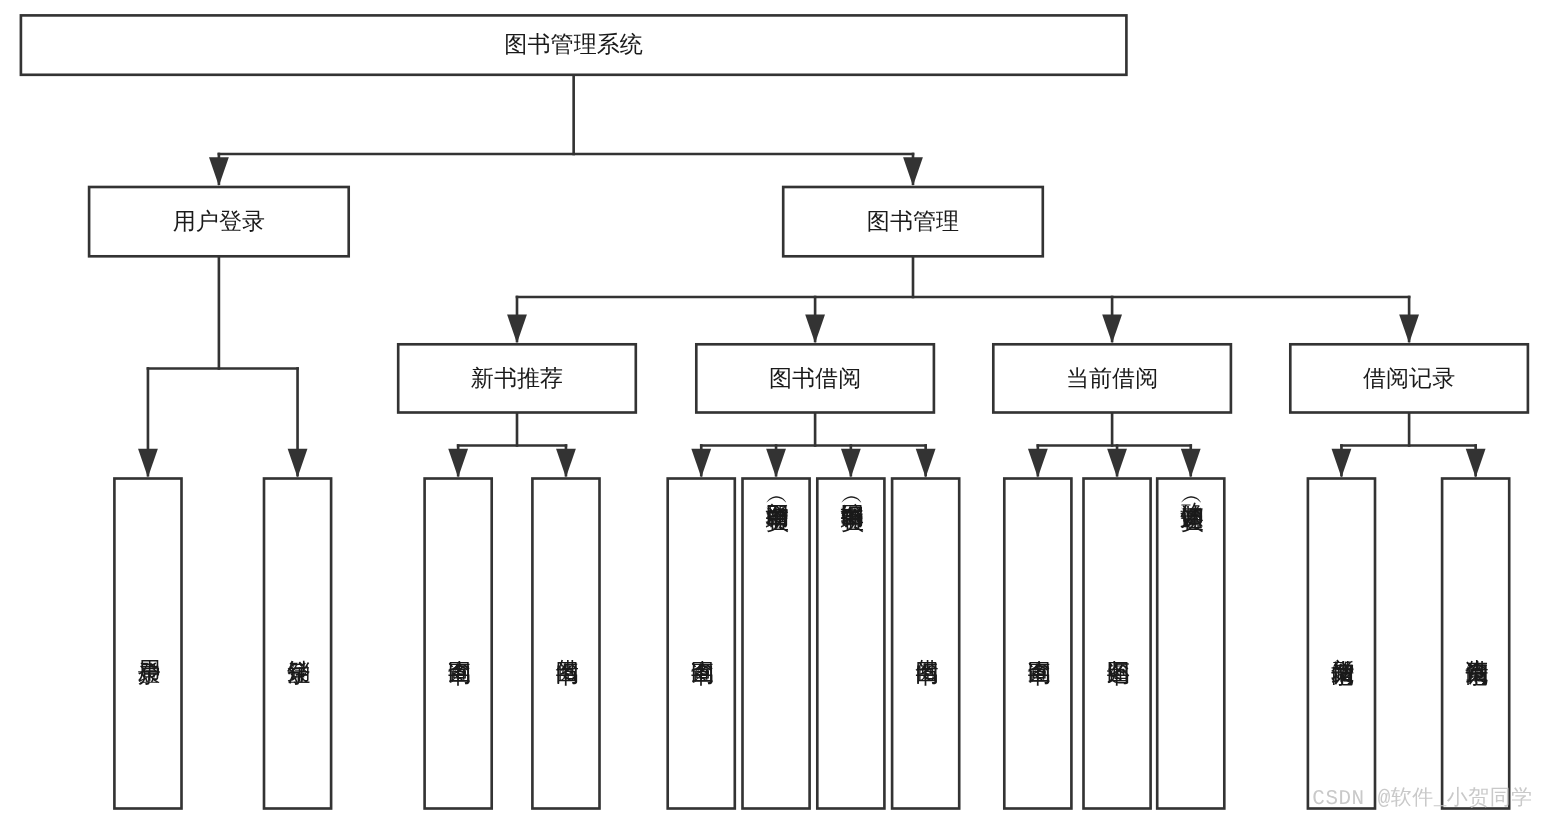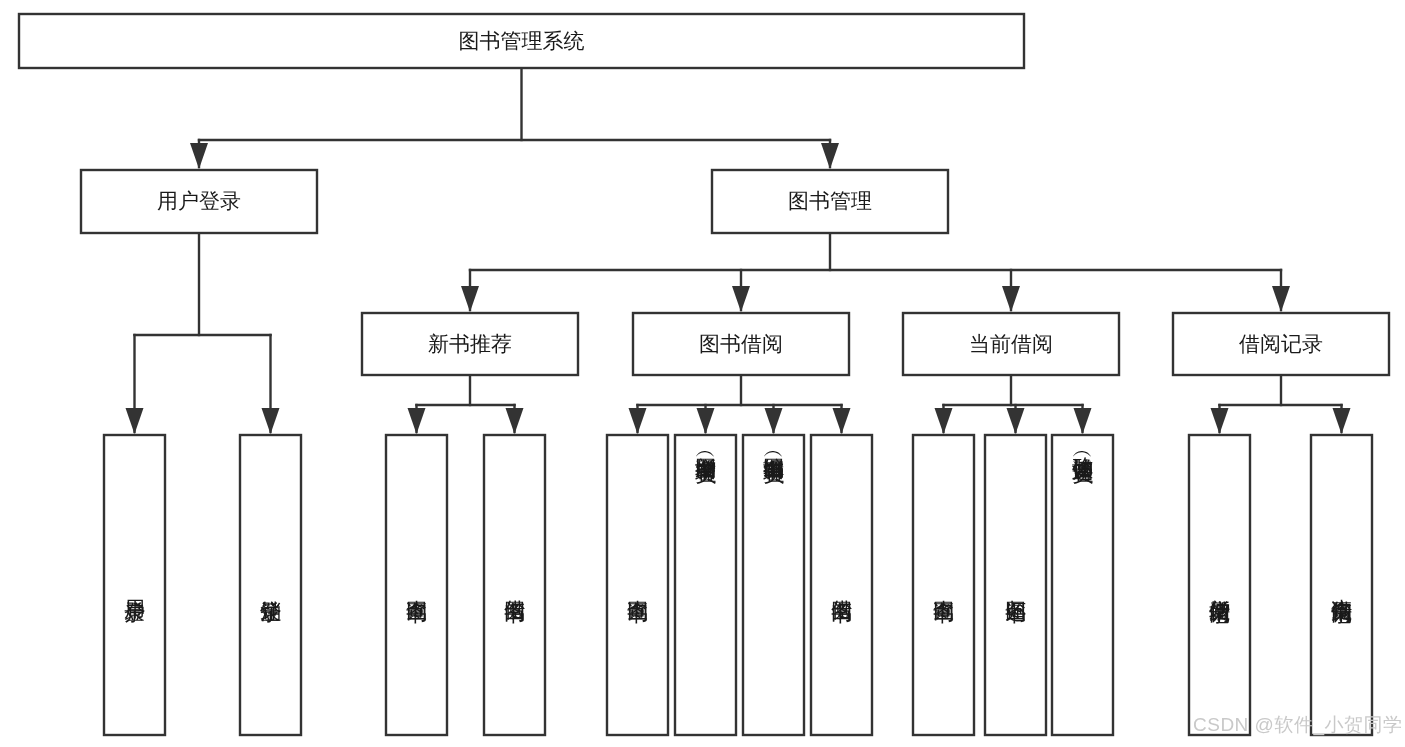--- a/index.html
+++ b/index.html
@@ -63,21 +63,21 @@
     display: flex;
     justify-content: center;
     pointer-events: none;
   }
   .vert-cell.align-middle { align-items: center; }
   .vert-cell.align-start { align-items: flex-start; }
   .watermark {
     position: absolute;
     left: 1193px;
     top: 712px;
-    font-family: Liberation Sans, sans-serif;
+    font-family: Liberation Mono, monospace;
     font-size: 19px;
     color: #c9c9c9;
     white-space: nowrap;
     letter-spacing: 0.5px;
   }
 </style>
 </head>
 <body>
 
 <div id="diagram-root">

